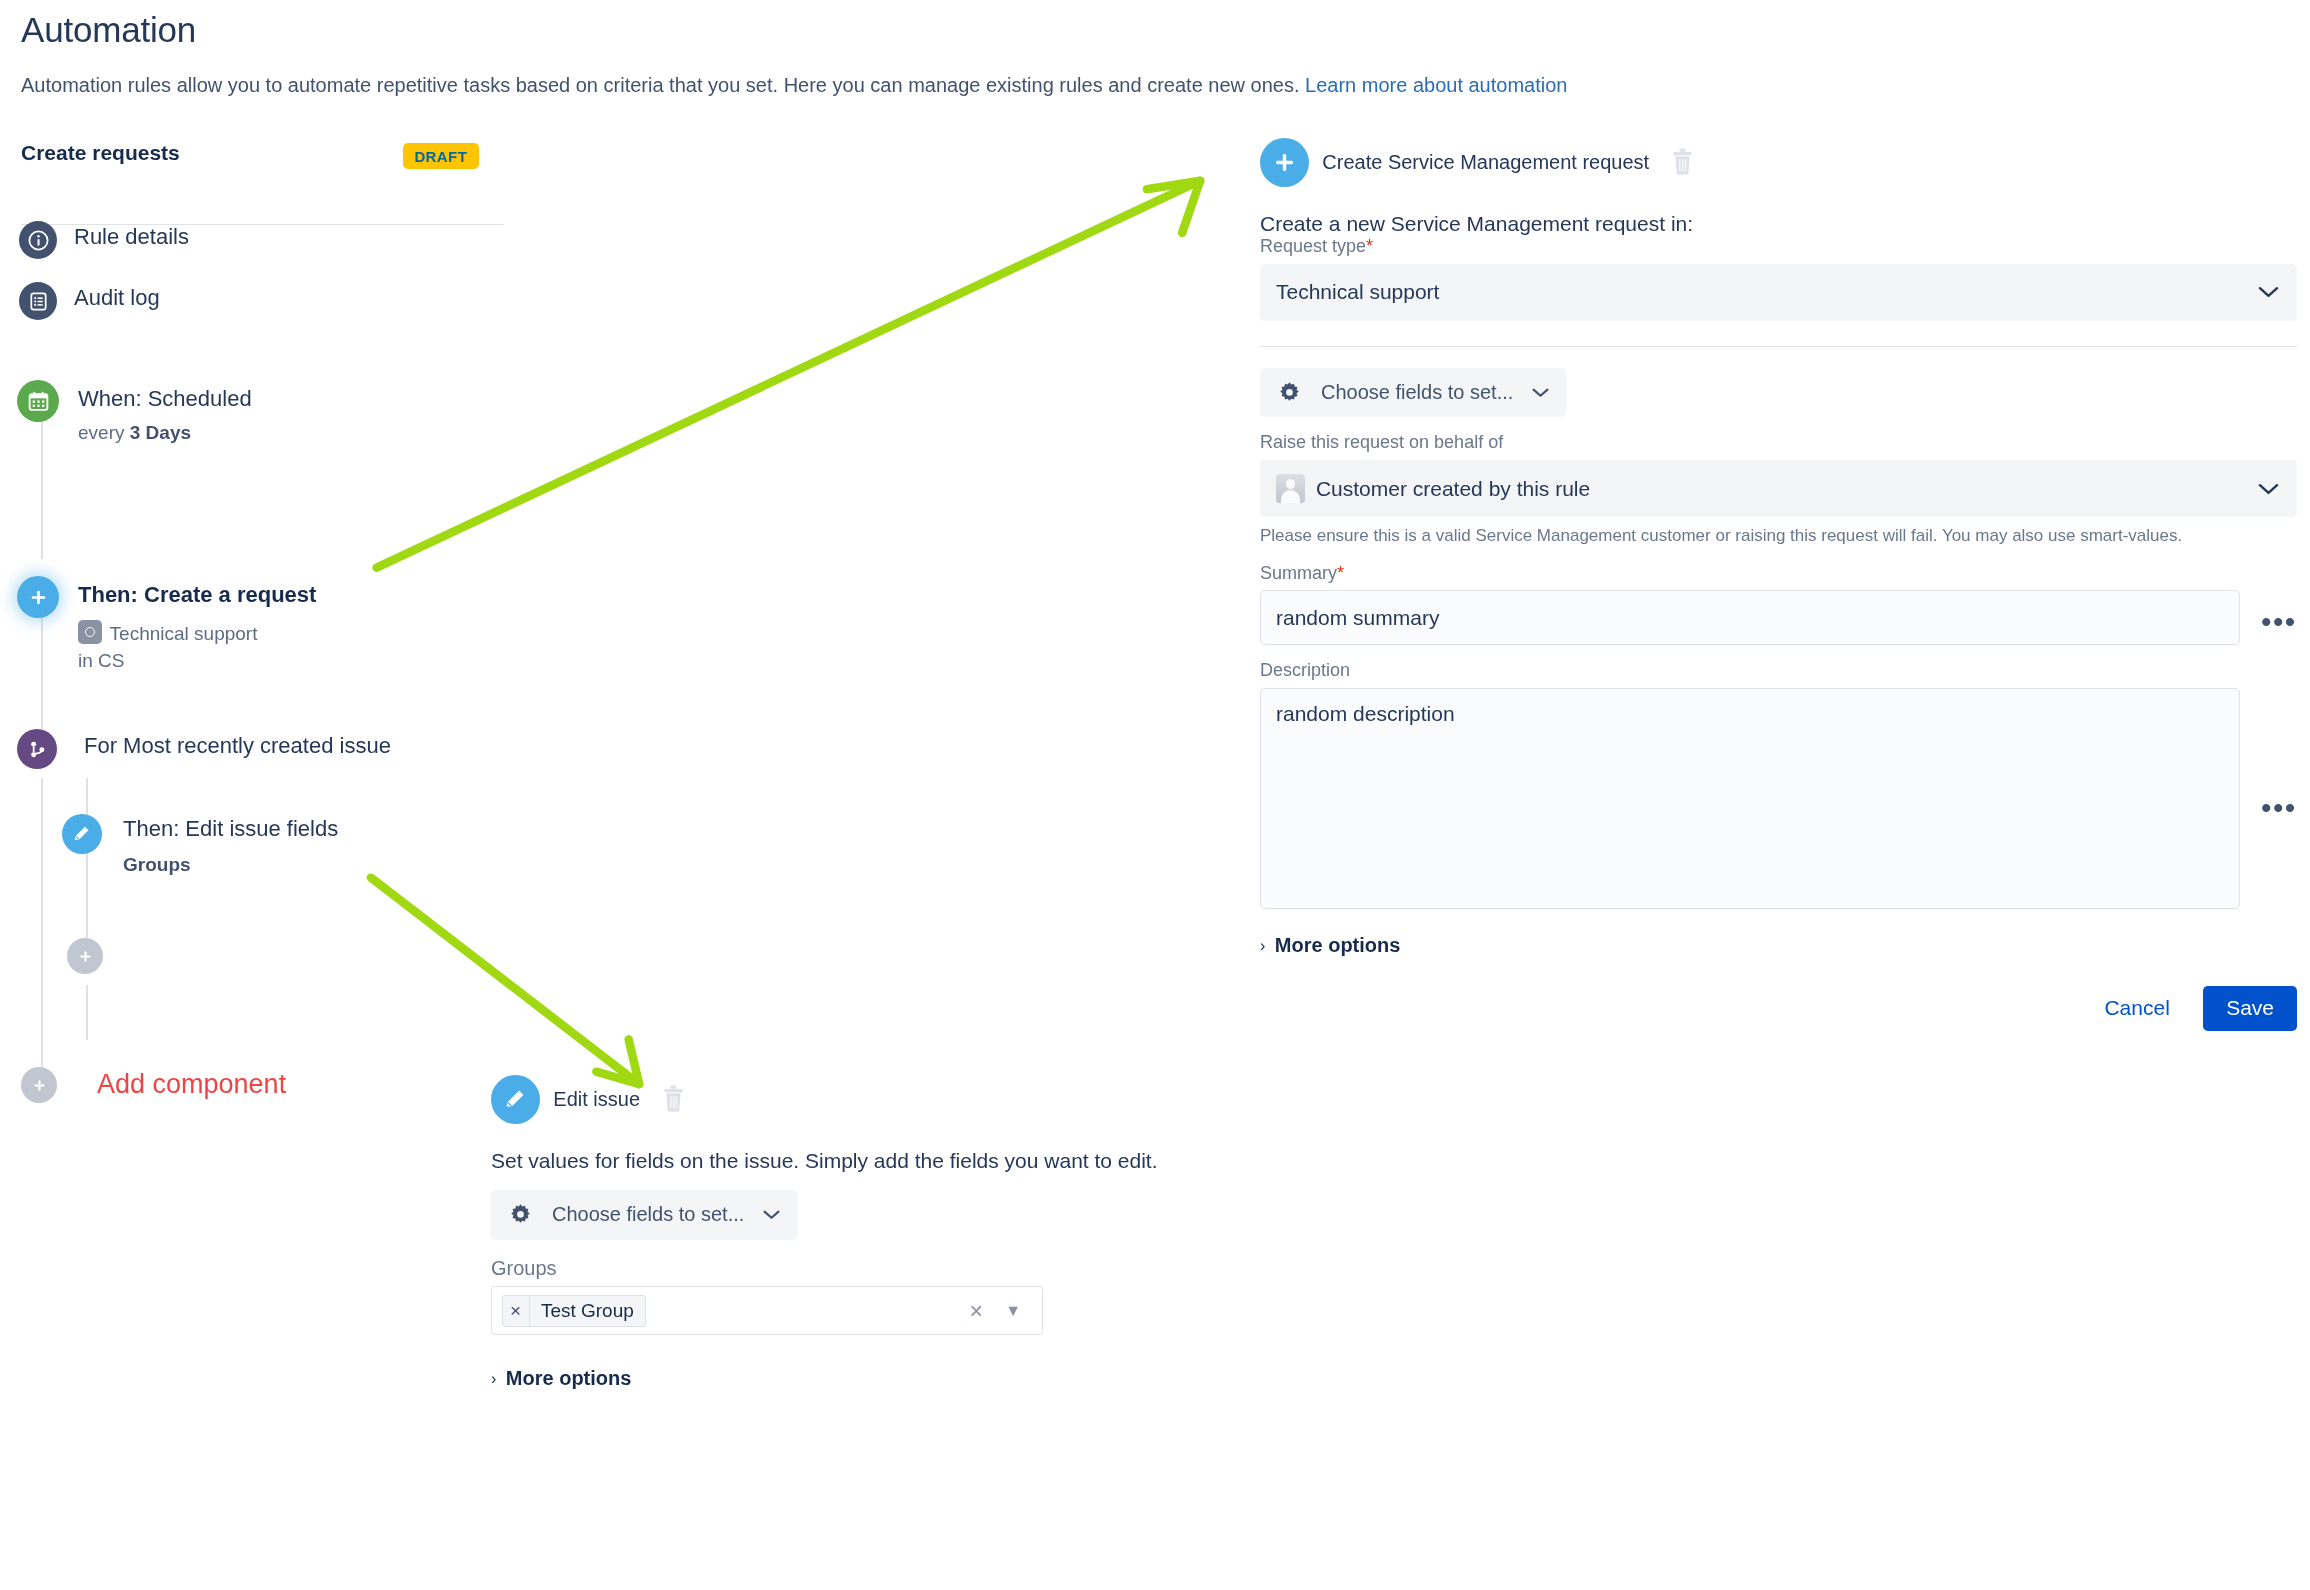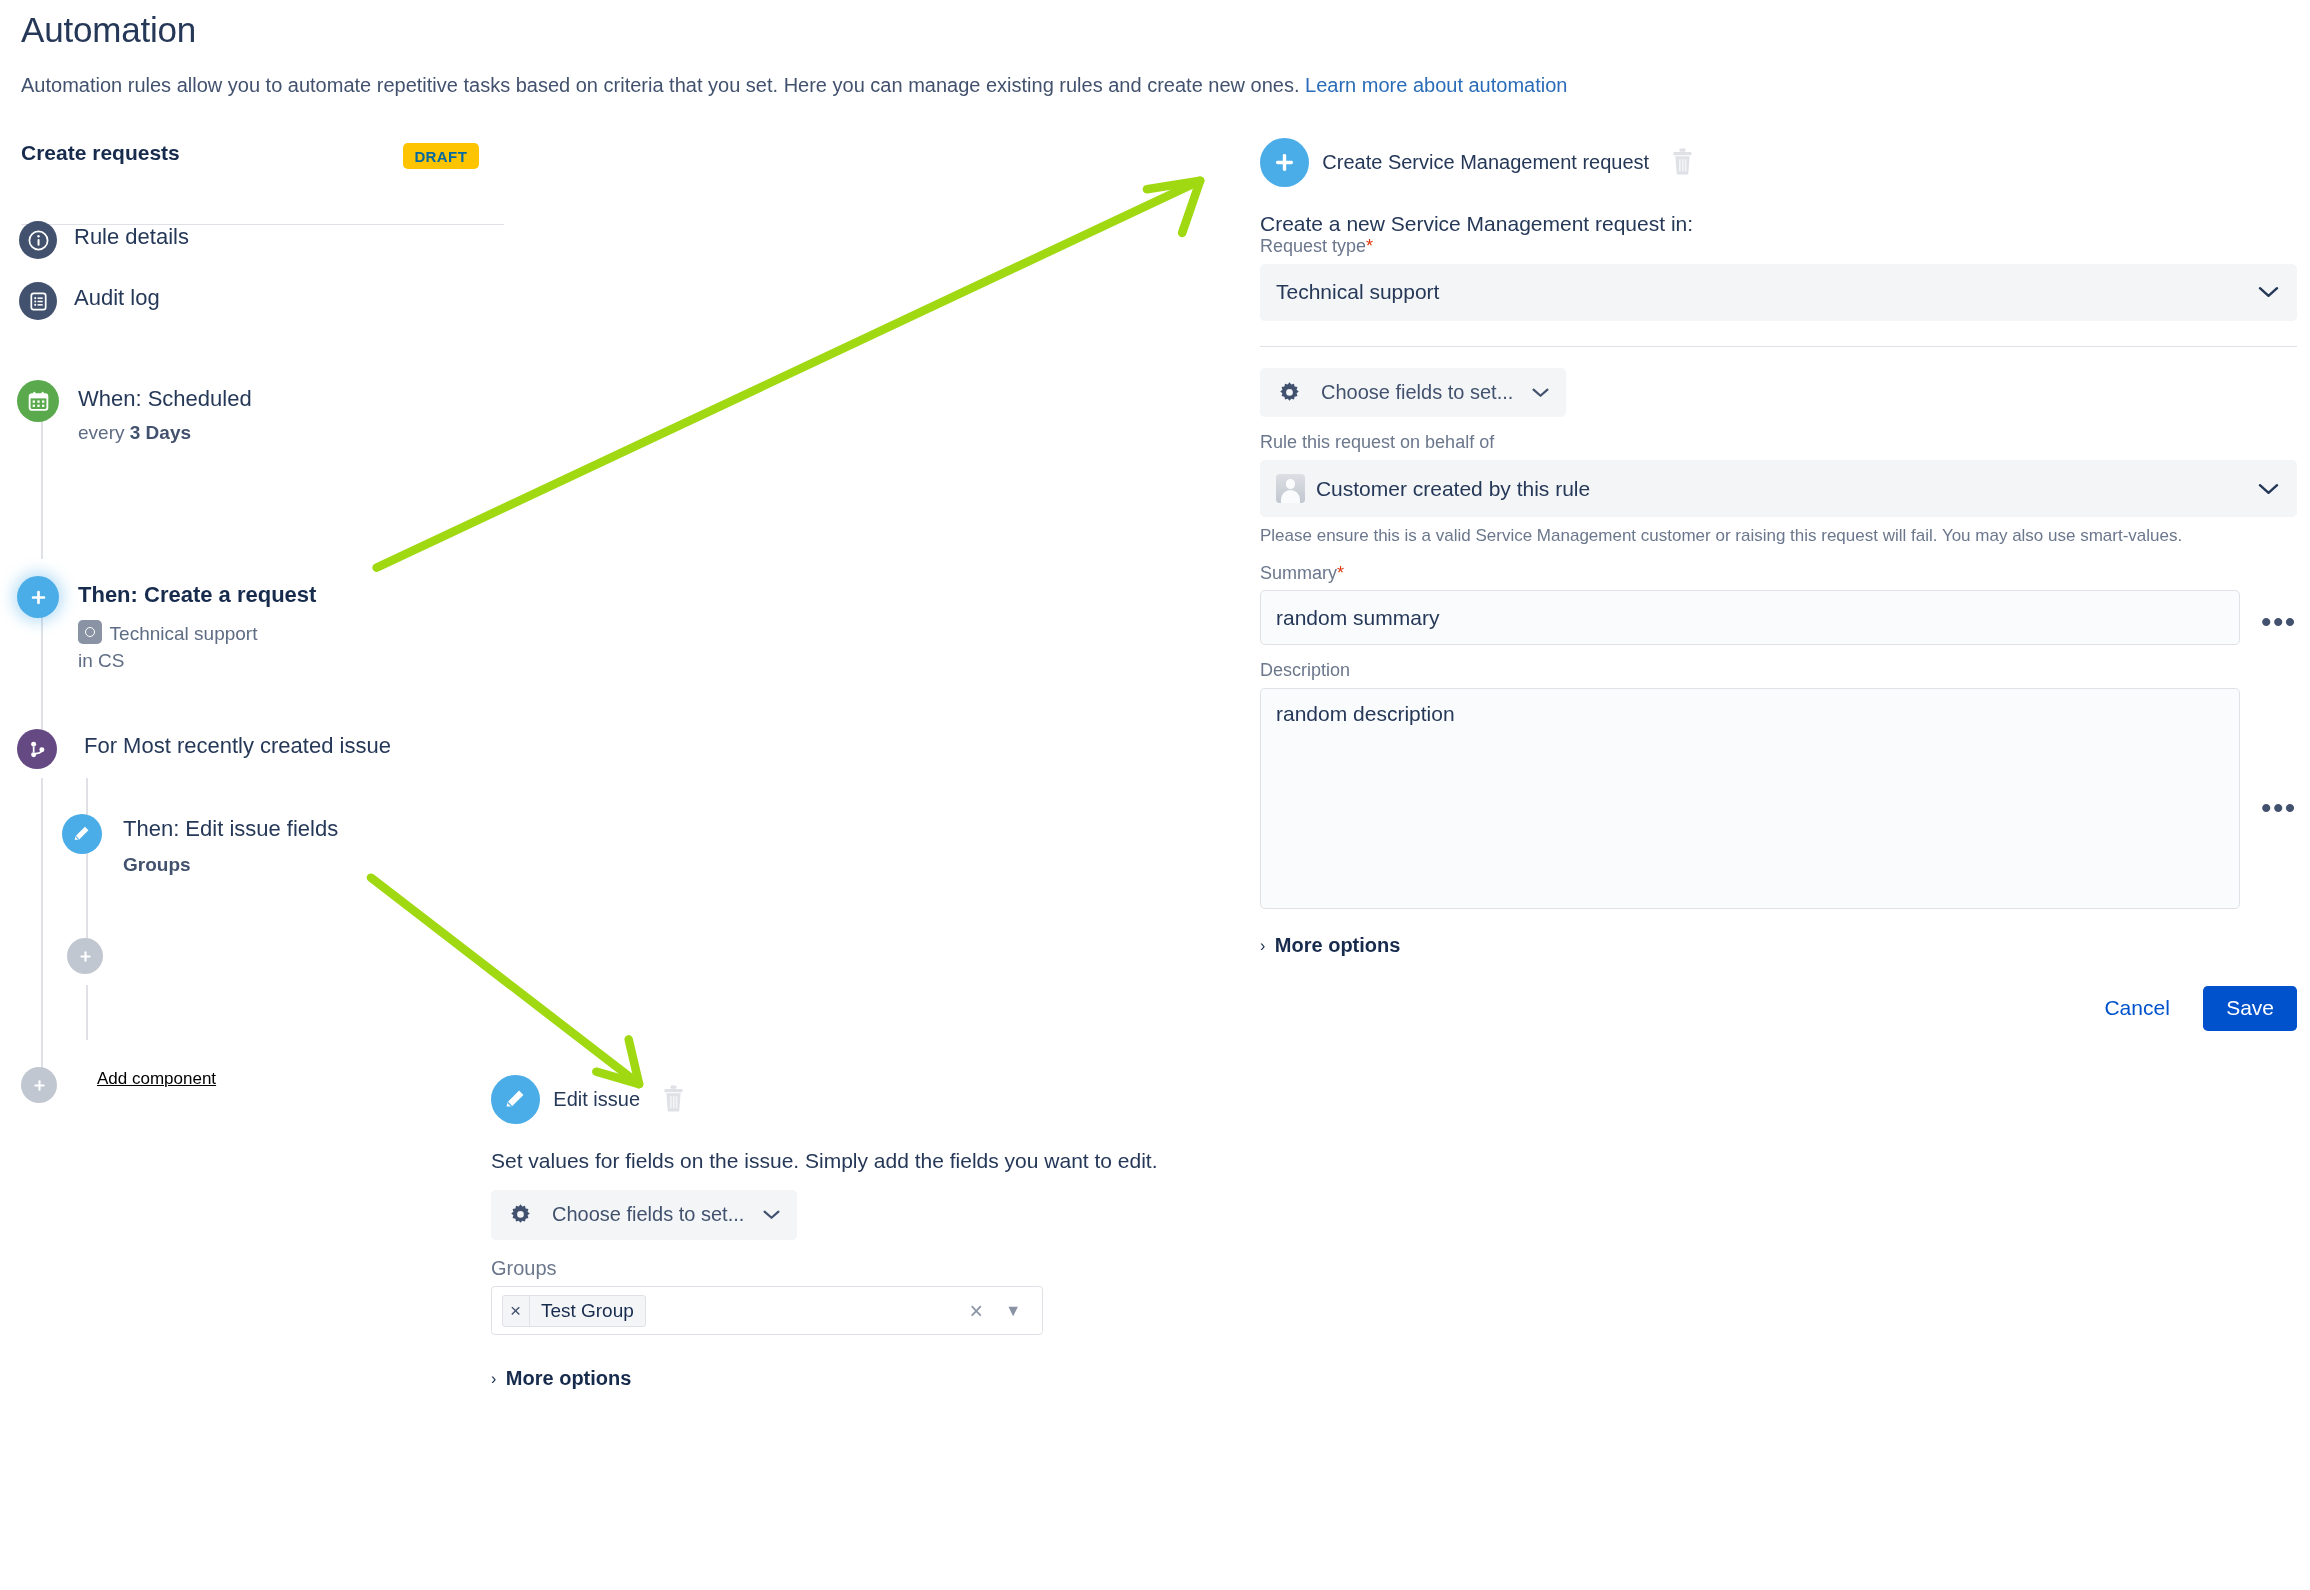--- a/index.html
+++ b/index.html
@@ -74,21 +74,21 @@
     width: 8.6px; height: 8.6px; border-radius: 50%;
     border: 1.9px solid #ffffff;
   }
 
   .divider {
     position: absolute; left: 21px; top: 224px; width: 483px; height: 1px;
     background: #DFE1E6;
   }
 
   .addcomp-label {
-    position: absolute; font-size: 17px; color: #000000; white-space: nowrap; text-decoration: underline;
+    position: absolute; font-size: 27px; color: #ef4444; white-space: nowrap;
   }
 
   
   .card-title {
     font-size: 20px; color: #253858; font-weight: 400;
     display: flex; align-items: center; gap: 13.3px;
   }
   .card-circ {
     width: 49px; height: 49px; border-radius: 50%;
     background: #4BADE8; display: flex; align-items: center; justify-content: center;
@@ -344,21 +344,21 @@
           <circle cx="12" cy="11.9" r="3.2" fill="#F4F5F7"></circle>
         </svg>
         <span>Choose fields to set...</span>
         <svg width="17" height="11.4" viewBox="0 0 22 14">
           <path d="M2 3 L11 11 L20 3" fill="none" stroke="#42526E" stroke-width="2.8" stroke-linecap="round" stroke-linejoin="round"></path>
         </svg>
       </div>
     </div>
 
     <div style="margin-top:15px;">
-      <div class="fld-label">Rule this request on behalf of</div>
+      <div class="fld-label">Raise this request on behalf of</div>
       <div class="select-box">
         <span class="avatar-sq"></span>
         <span>Customer created by this rule</span>
         <svg class="chev" width="21" height="13.3" viewBox="0 0 22 14">
           <path d="M2 3 L11 11 L20 3" fill="none" stroke="#253858" stroke-width="2.6" stroke-linecap="round" stroke-linejoin="round"></path>
         </svg>
       </div>
       <div class="hint" style="margin-top:8.6px;">Please ensure this is a valid Service Management customer or raising this request will fail. You may also use smart-values.</div>
     </div>
 

